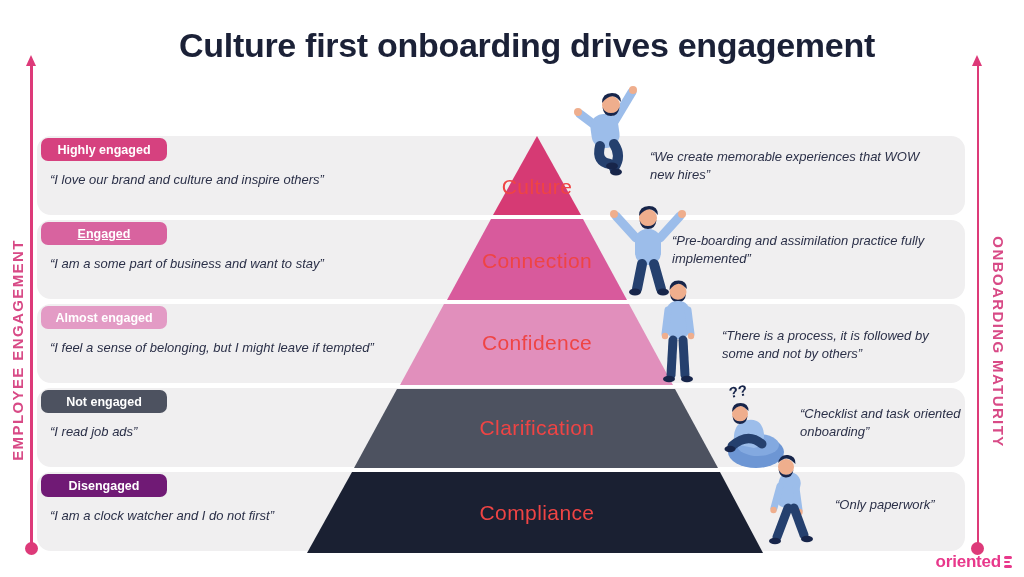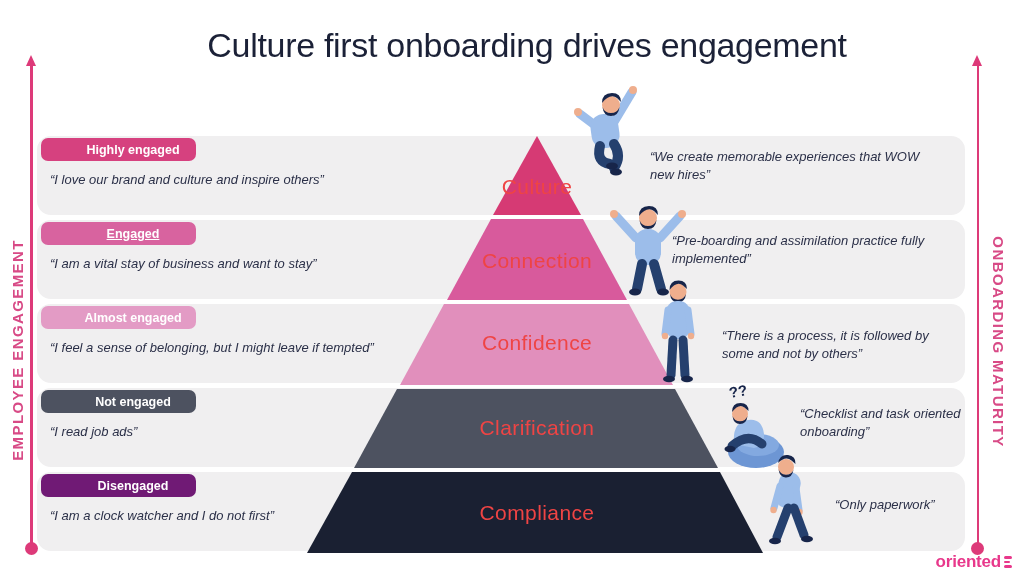--- a/index.html
+++ b/index.html
@@ -1,24 +1,24 @@
 <!DOCTYPE html>
 <html style="--accent-pink: #dd3a79; --axis-label-pink: #d84a86; --logo-pink: #e8388b; --ink: #1b2137; --band-gray: #f0eff0; --quote-ink: #2b3048;"><head>
 <meta charset="utf-8">
 <style>
   html,body{margin:0;padding:0;background:#ffffff;}
   .canvas{position:relative;width:1024px;height:577px;background:#fff;overflow:hidden;
           font-family:"Liberation Sans",sans-serif;color:var(--ink,#1b2137);}
   .title{position:absolute;left:0;right:0;top:26px;margin:0 0 0 30px;text-align:center;
-         font-size:34px;font-weight:400;letter-spacing:-.3px;color:var(--ink,#1b2137);}
+         font-size:34px;font-weight:700;letter-spacing:-.3px;color:var(--ink,#1b2137);}
   
   .band{position:absolute;left:37px;width:928px;height:79px;background:var(--band-gray,#f0eff0);
         border-radius:14px;z-index:1;}
   .badge{position:absolute;left:4px;top:2px;width:126px;height:23px;border-radius:7px;
-         color:#fff;font-size:12.5px;font-weight:600;display:flex;align-items:center;justify-content:center;padding-left:29px;}
+         color:#fff;font-size:12.5px;font-weight:600;display:flex;align-items:center;justify-content:center;}
   .lquote{position:absolute;left:13px;top:35px;width:430px;font-size:13px;font-style:italic;
           font-weight:500;color:var(--quote-ink,#2b3048);line-height:1.35;}
   .rquote{position:absolute;font-size:13px;font-style:italic;font-weight:500;
           color:var(--quote-ink,#2b3048);line-height:1.4;z-index:4;}
   
   .pyramid{position:absolute;left:307px;top:135px;width:456px;height:418px;z-index:2;}
   .slice{position:absolute;left:0;top:0;width:456px;height:418px;}
   .pyr-label{position:absolute;left:230px;transform:translateX(-50%);color:#ef4444;
              font-size:21px;font-weight:500;letter-spacing:.4px;white-space:nowrap;}
   
@@ -58,21 +58,21 @@
   <div class="axis-line" style="left:976.5px;top:64px;height:484px;"></div>
   <div class="axis-dot" style="left:971px;top:542px;"></div>
   <div class="axis-label right">ONBOARDING MATURITY</div>
 
   <div class="band" style="top:136px;">
     <div class="badge" style="background-color: rgb(214, 65, 127);">Highly engaged</div>
     <div class="lquote">“I love our brand and culture and inspire others”</div>
   </div>
   <div class="band" style="top:220px;">
     <div class="badge" style="background-color: rgb(216, 99, 159); text-decoration: underline;">Engaged</div>
-    <div class="lquote">“I am a vital stay of business and want to stay”</div>
+    <div class="lquote">“I am a some part of business and want to stay”</div>
   </div>
   <div class="band" style="top:304px;">
     <div class="badge" style="background-color: rgb(227, 155, 197);">Almost engaged</div>
     <div class="lquote">“I feel a sense of belonging, but I might leave if tempted”</div>
   </div>
   <div class="band" style="top:388px;">
     <div class="badge" style="background-color: rgb(77, 82, 96);">Not engaged</div>
     <div class="lquote">“I read job ads”</div>
   </div>
   <div class="band" style="top:472px;">

